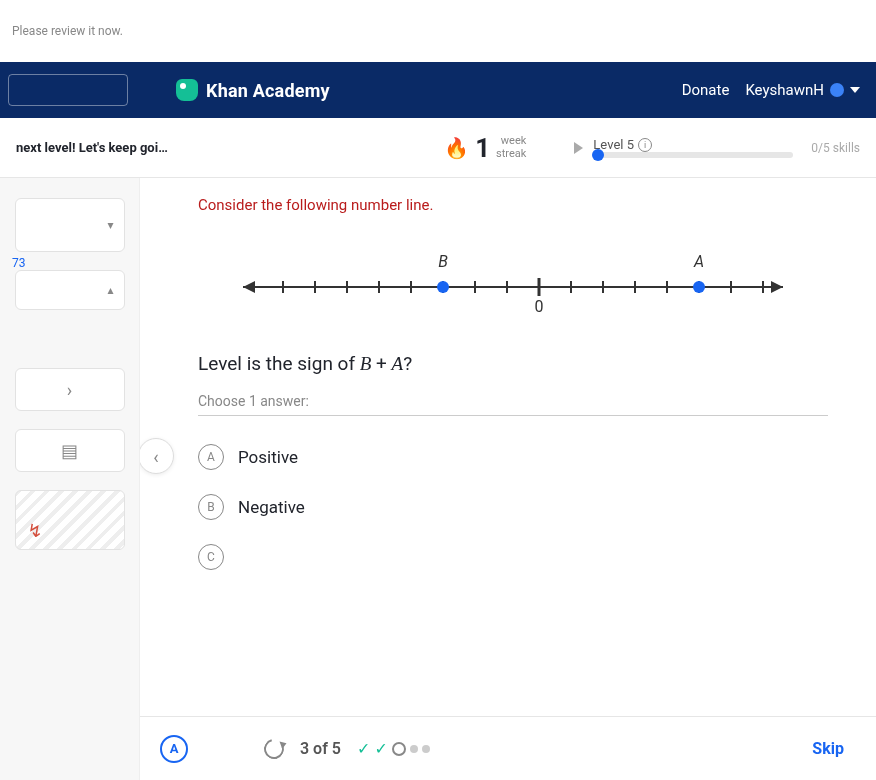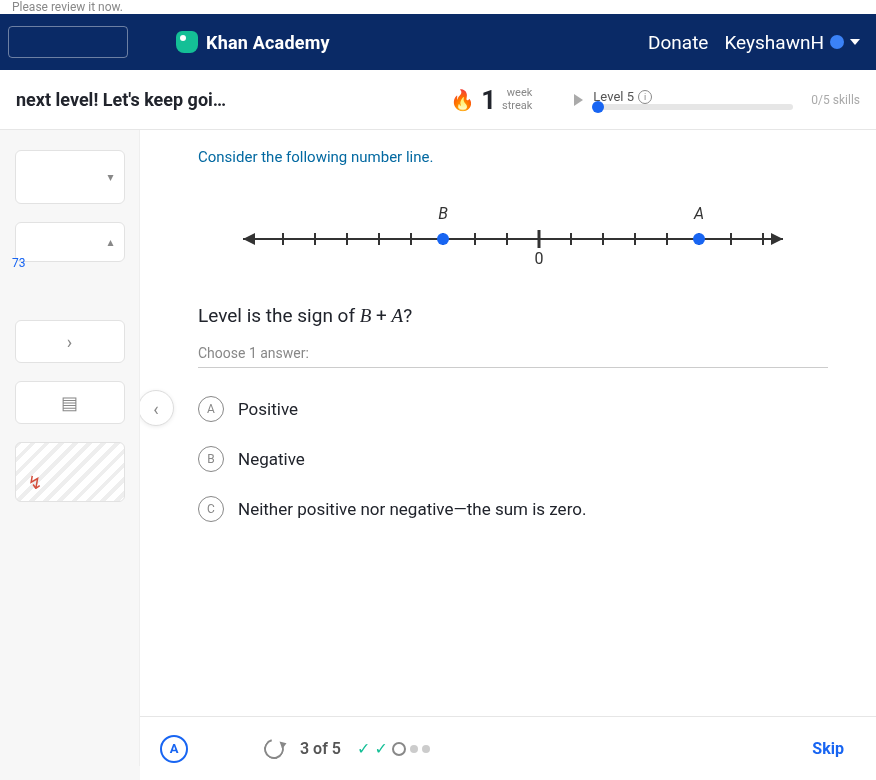--- a/index.html
+++ b/index.html
@@ -11,21 +11,21 @@
     body {
       background: #f7f7f7;
       width: 876px;
       height: 780px;
       overflow: hidden;
       position: relative;
     }
     .browser-hint {
       font-size: 12px;
       color: #888;
-      padding: 0 12px;
+      padding: 24px 12px;
       background: #fff;
     }
     .top-nav {
       background: #0a2a66;
       height: 56px;
       display: flex;
       align-items: center;
       padding: 0 16px;
       color: #fff;
       position: relative;
@@ -54,21 +54,21 @@
     .logo-text {
       font-weight: 700;
       font-size: 18px;
       letter-spacing: 0.2px;
     }
     .nav-right {
       margin-left: auto;
       display: flex;
       align-items: center;
       gap: 16px;
-      font-size: 19px;
+      font-size: 15px;
     }
     .avatar-dot {
       width: 14px;
       height: 14px;
       background: #3b82f6;
       border-radius: 50%;
     }
     .nav-user {
       display: flex;
       align-items: center;
@@ -91,21 +91,21 @@
     .sub-header {
       background: #fff;
       height: 60px;
       display: flex;
       align-items: center;
       padding: 0 16px;
       border-bottom: 1px solid #e6e6e6;
       gap: 24px;
     }
     .lesson-title {
-      font-size: 18px;
+      font-size: 13px;
       font-weight: 700;
       color: #21242c;
       white-space: nowrap;
       overflow: hidden;
       text-overflow: ellipsis;
       max-width: 260px;
     }
     .streak {
       display: flex;
       align-items: center;
@@ -124,21 +124,21 @@
     .streak-small {
       font-size: 11px;
       color: #888;
       line-height: 1.1;
       text-align: right;
     }
     .level-wrap {
       display: flex;
       align-items: center;
       gap: 10px;
-      margin-left: 18px;
+      margin-left: 24px;
     }
     .play-tri {
       width: 0; height: 0;
       border-top: 6px solid transparent;
       border-bottom: 6px solid transparent;
       border-left: 9px solid #aaa;
     }
     .level-label {
       font-size: 13px;
       color: #555;
@@ -250,21 +250,21 @@
       border-radius: 50%;
       display: flex;
       align-items: center;
       justify-content: center;
       color: #888;
       font-size: 18px;
       box-shadow: 0 1px 4px rgba(0,0,0,0.08);
     }
     .prompt-top {
       font-size: 15px;
-      color: #0369a1;
+      color: #b91c1c;
       margin-bottom: 18px;
       margin-left: 40px;
     }
     .number-line-box {
       margin: 10px 40px 30px 60px;
       position: relative;
       height: 90px;
     }
     .nl-svg {
       width: 100%;
@@ -519,21 +519,20 @@
     <div class="choice">
       <span class="choice-letter">A</span>
       <span>Positive</span>
     </div>
     <div class="choice">
       <span class="choice-letter">B</span>
       <span>Negative</span>
     </div>
     <div class="choice">
       <span class="choice-letter">C</span>
-      <span>Neither positive nor negative—the sum is zero.</span>
     </div>
   </div>
 </div>
 
 <div class="footer-bar">
   <span class="footer-a">A</span>
   <span class="refresh-icon"></span>
   <span class="progress-text">3 of 5</span>
   <div class="check-marks">
     <span class="chk">✓</span>

